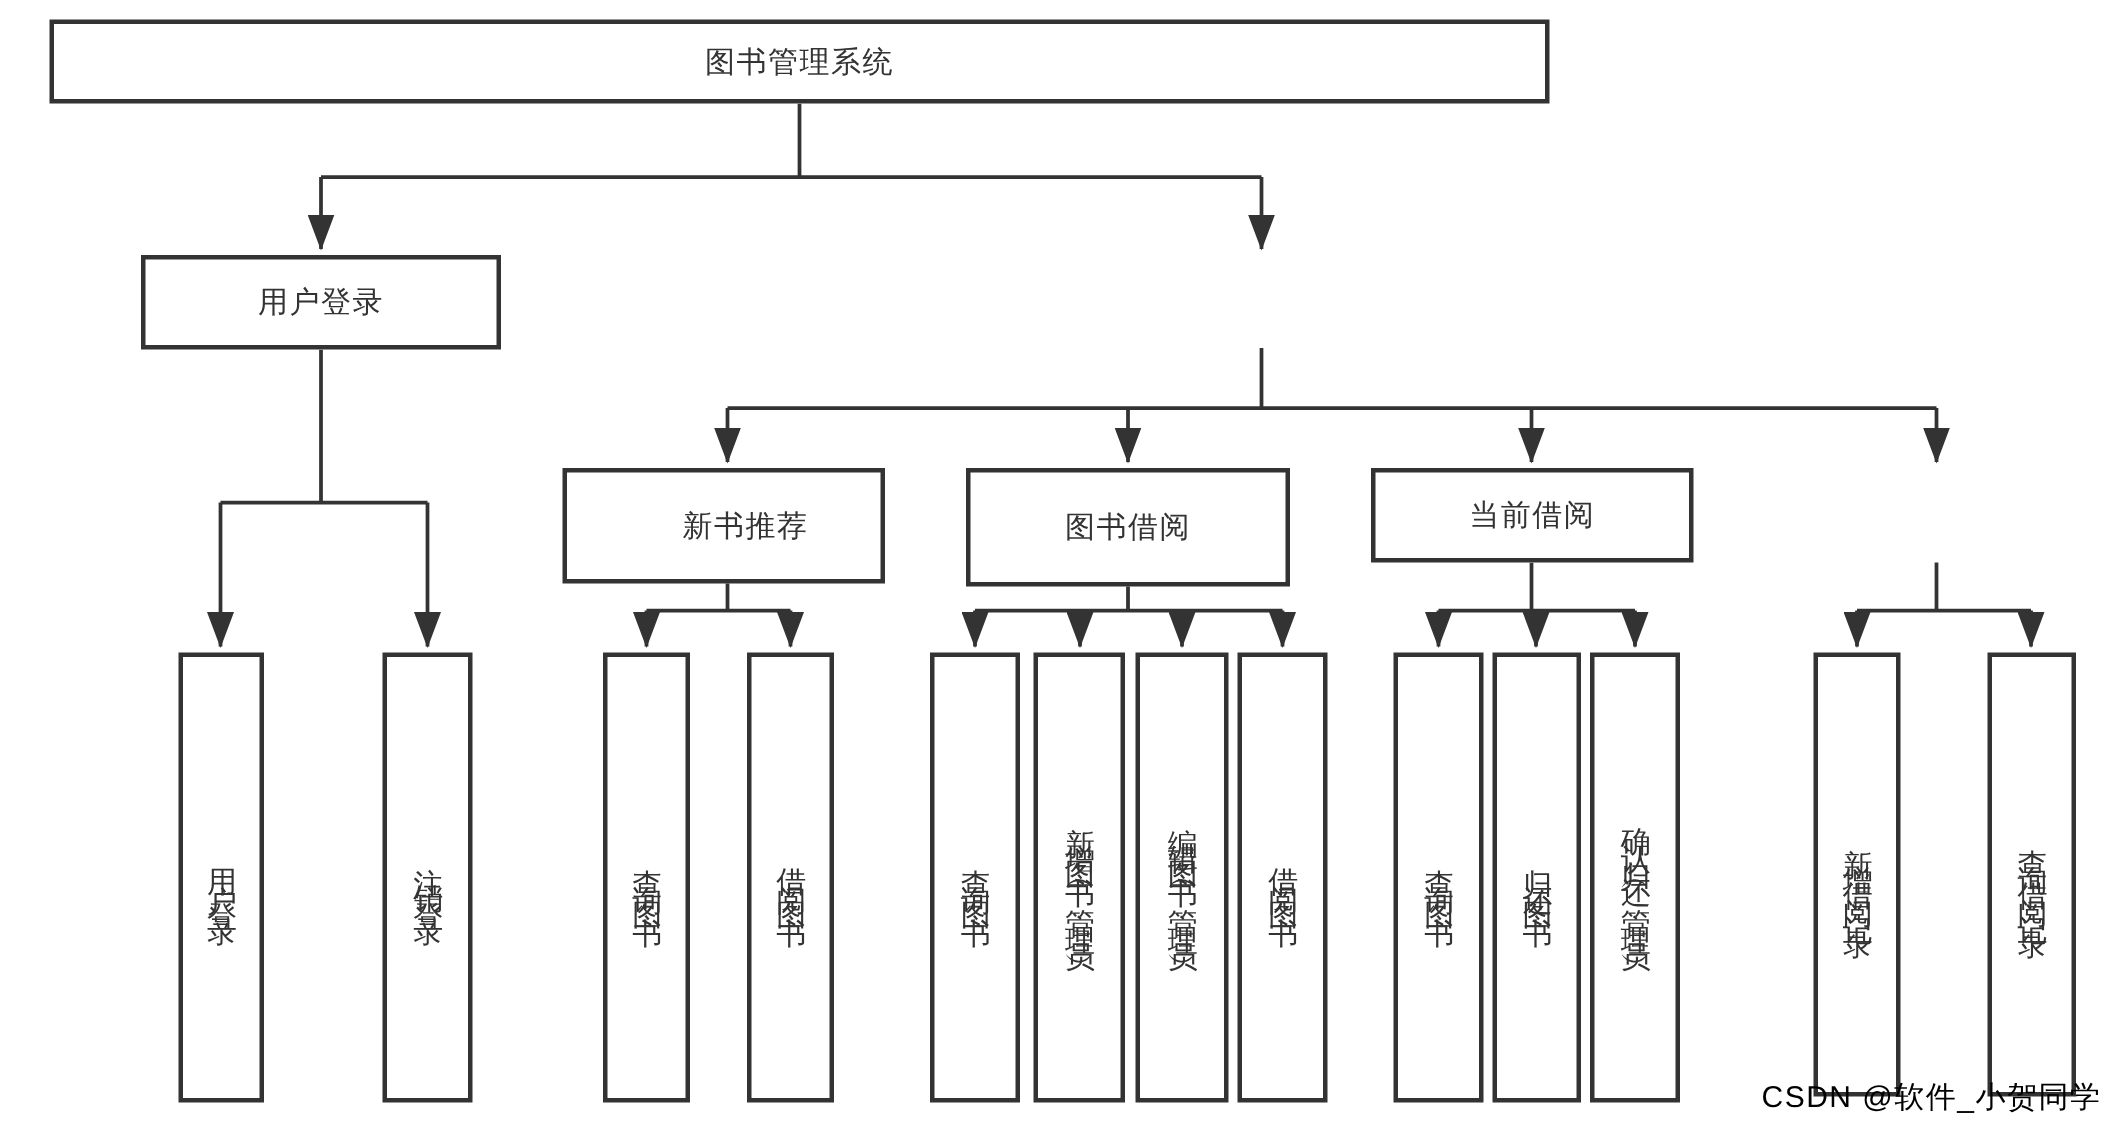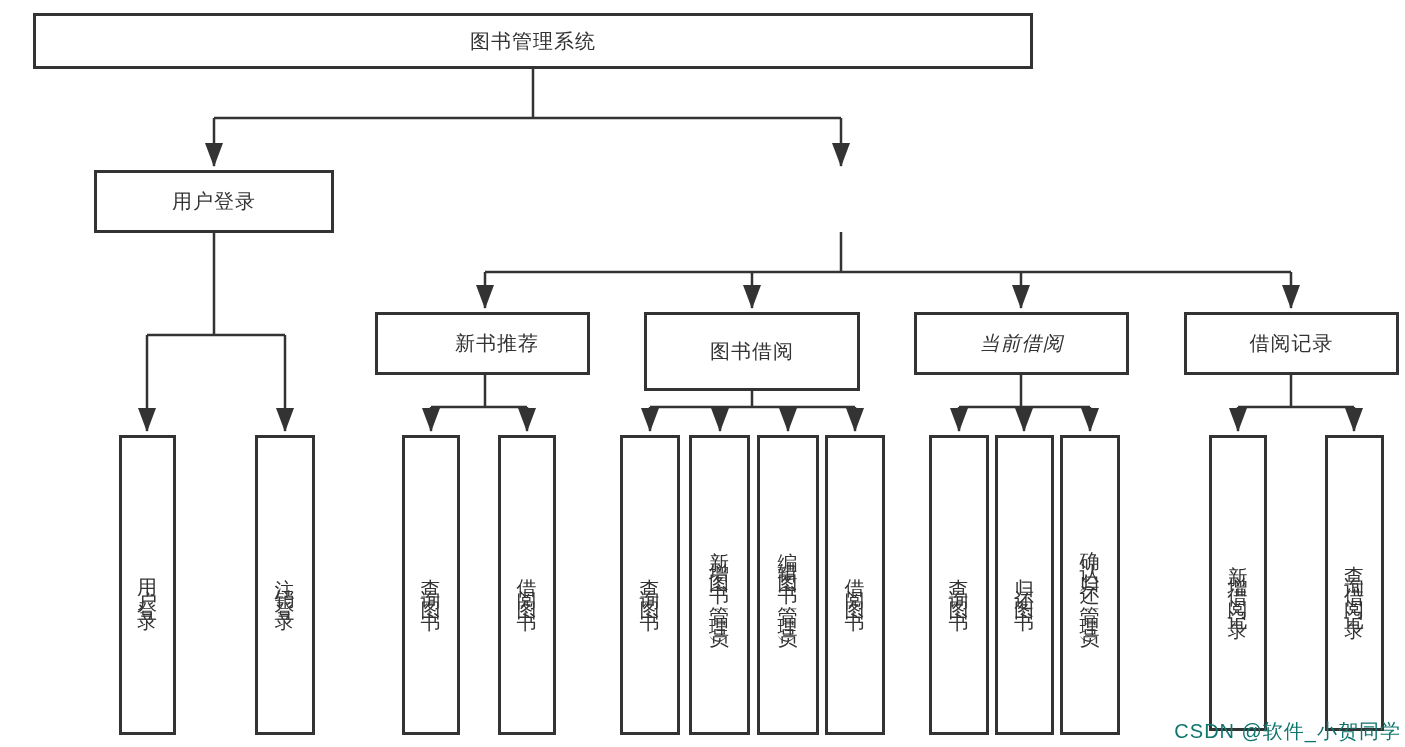--- a/index.html
+++ b/index.html
@@ -52,21 +52,21 @@
     text-orientation: mixed;
     letter-spacing: 11px;
     line-height: 1;
     white-space: nowrap;
   }
   .watermark {
     position: absolute;
     right: 16px;
     bottom: 2px;
     font-size: 20px;
-    color: #0f766e;
+    color: #000000;
     letter-spacing: 1px;
     white-space: nowrap;
   }
 </style>
 </head>
 <body>
 
 <div class="canvas">
 
   <svg class="connectors" viewBox="0 0 1405 747" xmlns="http://www.w3.org/2000/svg">
@@ -109,24 +109,23 @@
       <path d="M1279,375 V407 M1226,407 H1342"></path>
       <path d="M1226,407 V431" marker-end="url(#arrow)"></path>
       <path d="M1342,407 V431" marker-end="url(#arrow)"></path>
     </g>
   </svg>
 
   <div class="node" style="left:21px; top:13px; width:1000px; height:56px;">图书管理系统</div>
 
   <div class="node" style="left:82px; top:170px; width:240px; height:63px;">用户登录</div>
 
-  <div class="node" style="left:363px; top:312px; width:215px; height:63px;padding-left:29px;">新书推荐</div>
+  <div class="node" style="left:363px; top:312px; width:215px; height:77px;padding-left:29px;">新书推荐</div>
   <div class="node" style="left:632px; top:312px; width:216px; height:79px;">图书借阅</div>
-  <div class="node" style="left:902px; top:312px; width:215px; height:63px;font-style:italic;">当前借阅</div>
-  <div class="node" style="left:1172px; top:312px; width:215px; height:63px;">借阅记录</div>
+  <div class="node" style="left:902px; top:312px; width:215px; height:63px;">当前借阅</div>
 
   <div class="vnode" style="left:107px; top:435px; width:57px; height:300px;">
     <span class="vtext">用户登录</span>
   </div>
   <div class="vnode" style="left:243px; top:435px; width:60px; height:300px;">
     <span class="vtext">注销登录</span>
   </div>
 
   <div class="vnode" style="left:390px; top:435px; width:58px; height:300px;">
     <span class="vtext">查询图书</span>

